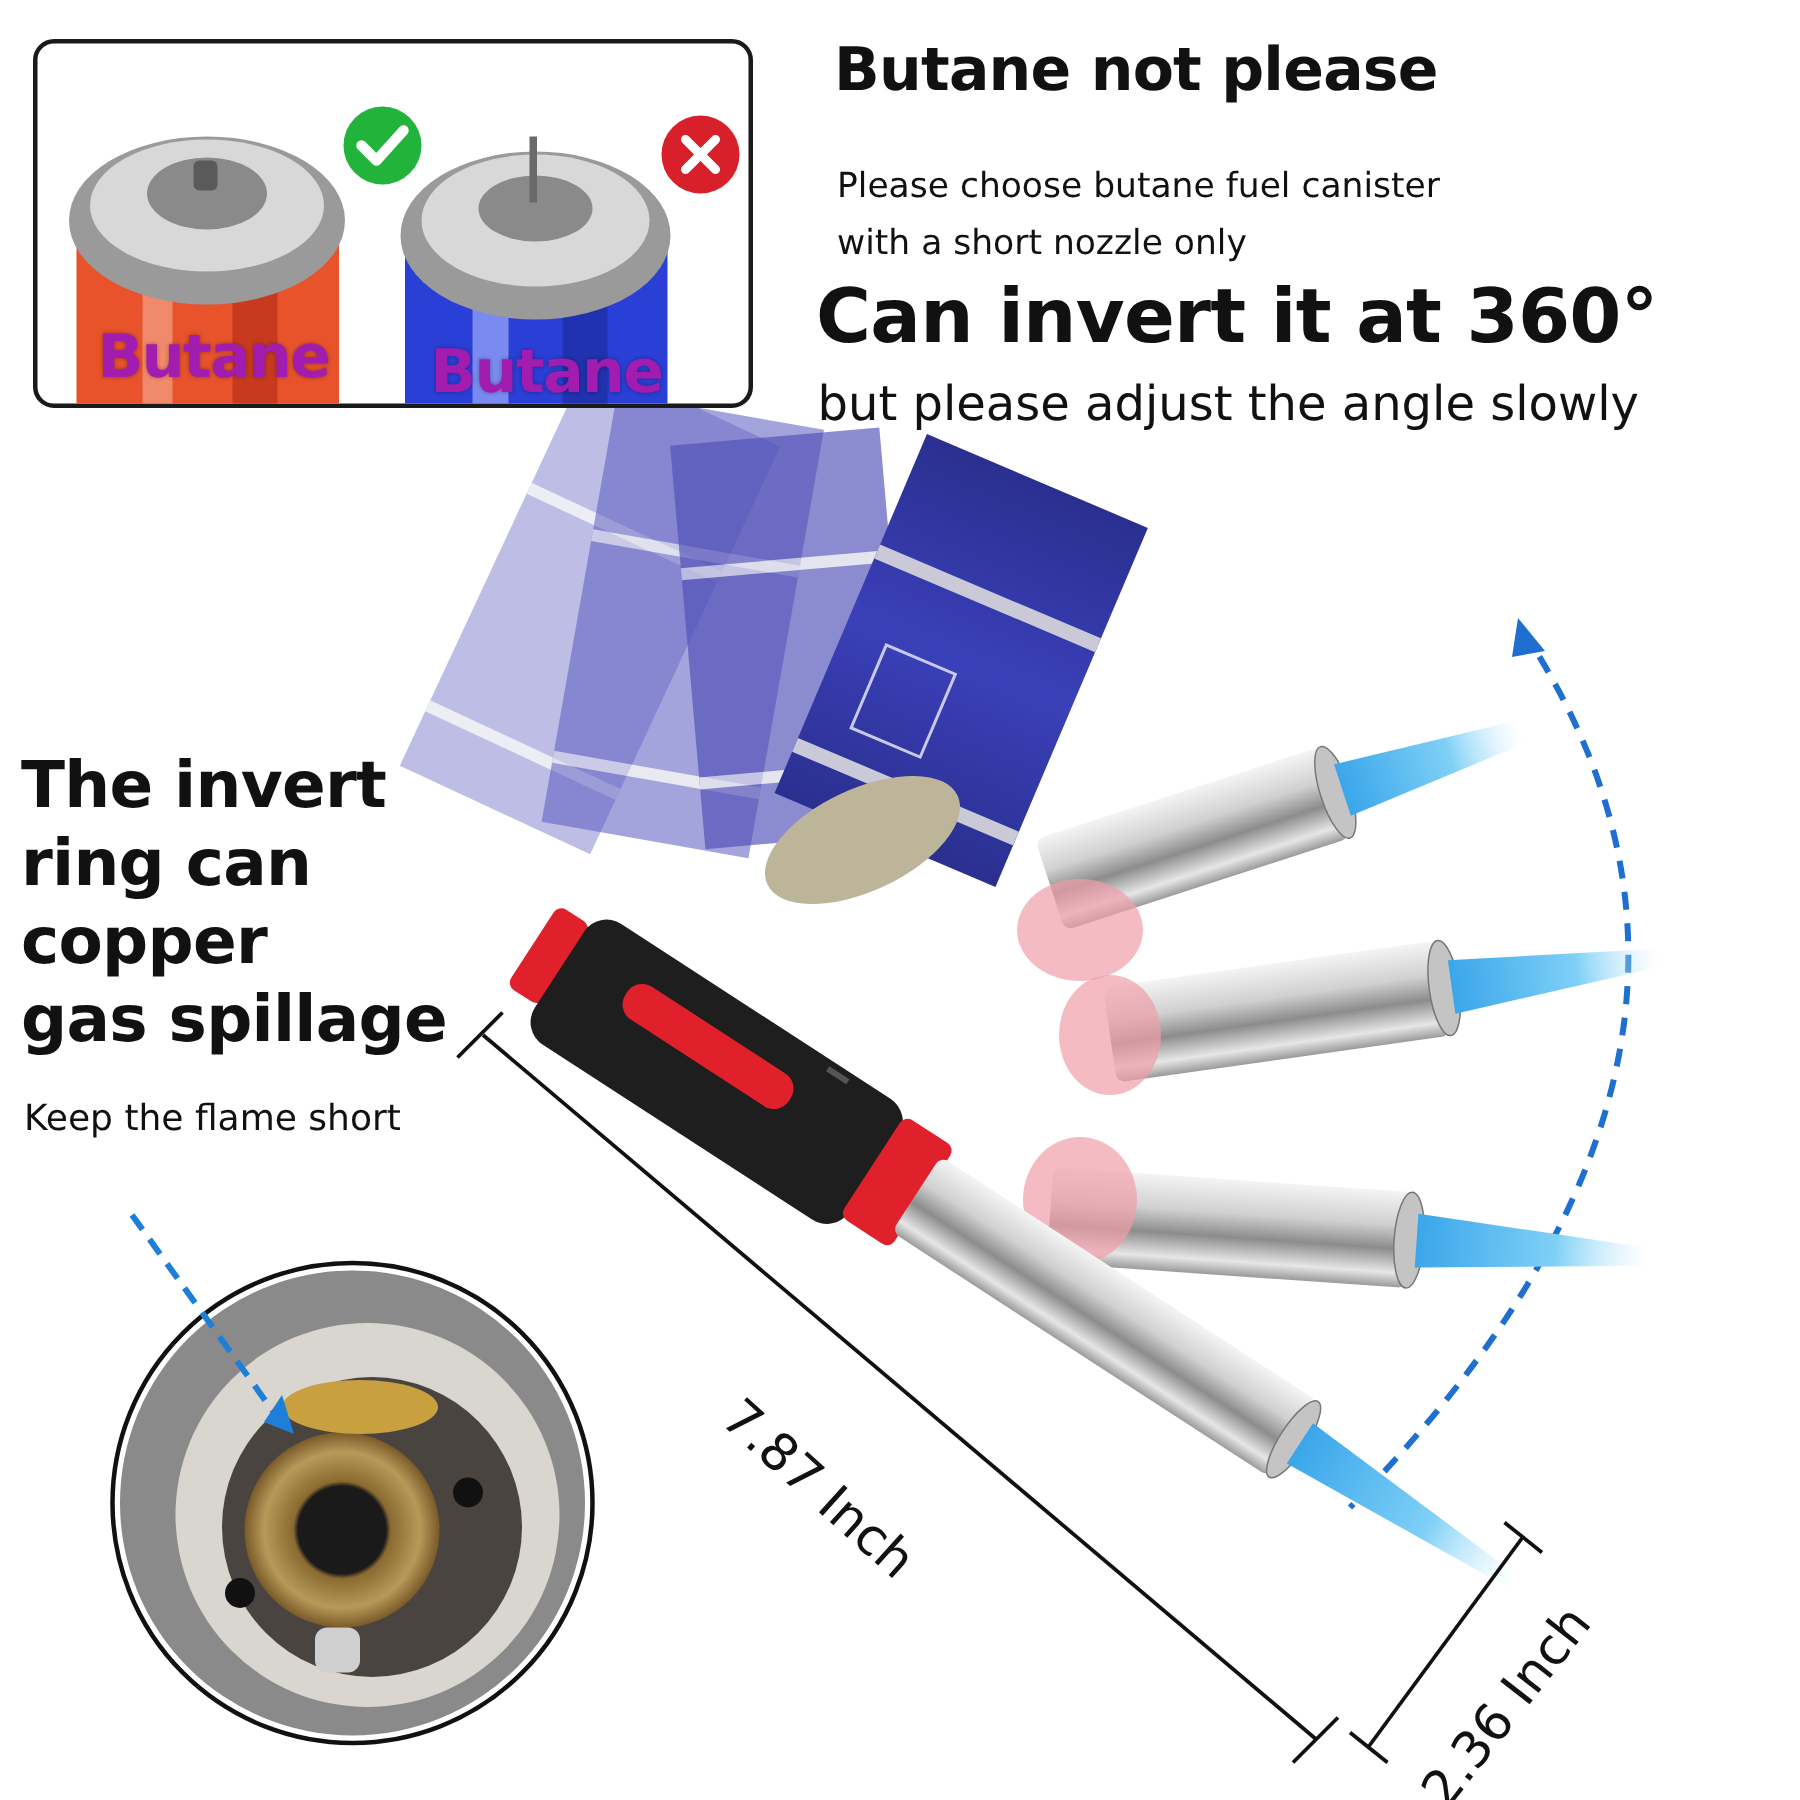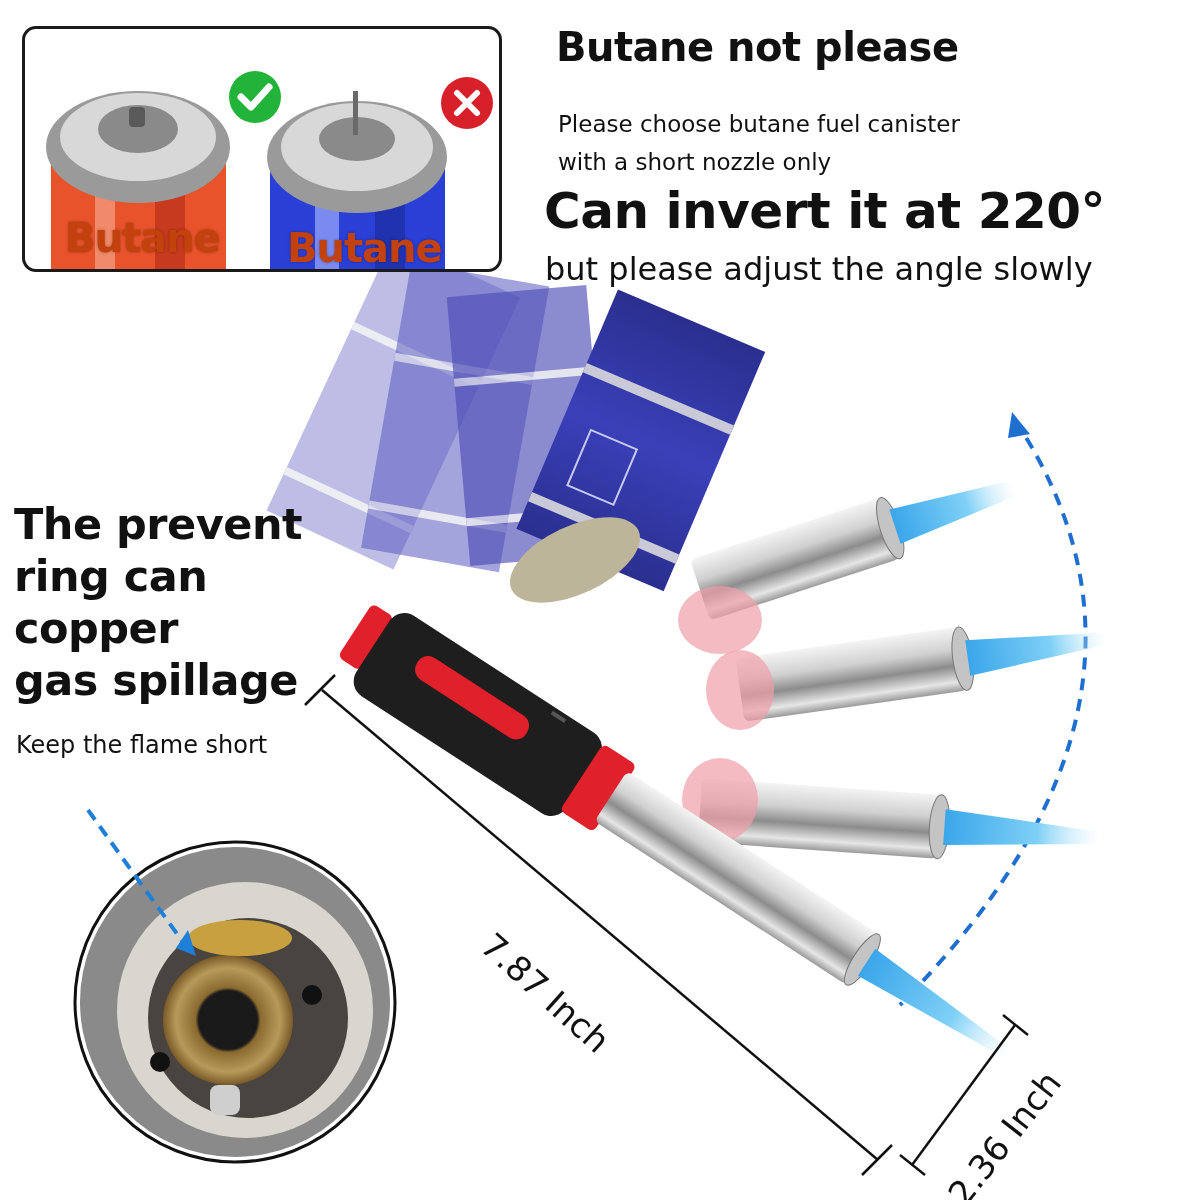--- a/index.html
+++ b/index.html
@@ -15,21 +15,21 @@
   .p-choose { left:558px; top:105px; font-size:23px; line-height:38px; font-family:"DejaVu Sans",sans-serif; white-space:nowrap; }
   .h-invert { left:544px; top:182px; font-size:50px; font-weight:bold; letter-spacing:-0.5px; white-space:nowrap; }
   .p-angle  { left:545px; top:250px; font-size:32px; white-space:nowrap; }
 
   .h-copper { left:14px; top:498px; font-size:43px; font-weight:bold; line-height:52px; letter-spacing:-0.5px; white-space:nowrap; }
   .p-steady { left:16px; top:726px; font-size:24px; line-height:38px; white-space:nowrap; }
 
   .dim-787 { left:500px; top:925px; font-size:34px; transform-origin:0 0; transform:rotate(42deg); white-space:nowrap; }
   .dim-236 { left:940px; top:1188px; font-size:34px; transform-origin:0 0; transform:rotate(-52deg); white-space:nowrap; }
 
-  .can-label { position:absolute; font-family:"DejaVu Sans",sans-serif; font-weight:bold; color:#c2410c;
+  .can-label { position:absolute; font-family:"DejaVu Sans",sans-serif; font-weight:bold; color:#a21caf;
                font-size:40px; letter-spacing:-1px; text-shadow:0 0 3px rgba(0,0,0,.35); }
 </style>
 </head>
 <body>
 
 <svg id="art" viewBox="0 0 1200 1200">
   <defs>
     <linearGradient id="steel" x1="0" y1="0" x2="0" y2="1">
       <stop offset="0" stop-color="#f4f4f4"></stop>
       <stop offset="0.35" stop-color="#d0d0d0"></stop>
@@ -171,25 +171,25 @@
   <span class="can-label" style="left:40px;top:186px;">Butane</span>
   <span class="can-label" style="left:262px;top:196px;">Butane</span>
 </div>
 
 <div class="abs h-butane">Butane not please</div>
 <div class="abs p-choose">
   <div>Please choose butane fuel canister</div>
   <div>with a short nozzle only</div>
 </div>
 
-<div class="abs h-invert">Can invert it at 220°</div>
+<div class="abs h-invert">Can invert it at 360°</div>
 <div class="abs p-angle">but please adjust the angle slowly</div>
 
 <div class="abs h-copper">
-  <div>The prevent</div>
+  <div>The invert</div>
   <div>ring can</div>
   <div>copper</div>
   <div>gas spillage</div>
 </div>
 <div class="abs p-steady">
   <div>Keep the flame short</div>
 </div>
 
 <div class="abs dim-787">7.87 Inch</div>
 <div class="abs dim-236">2.36 Inch</div>

